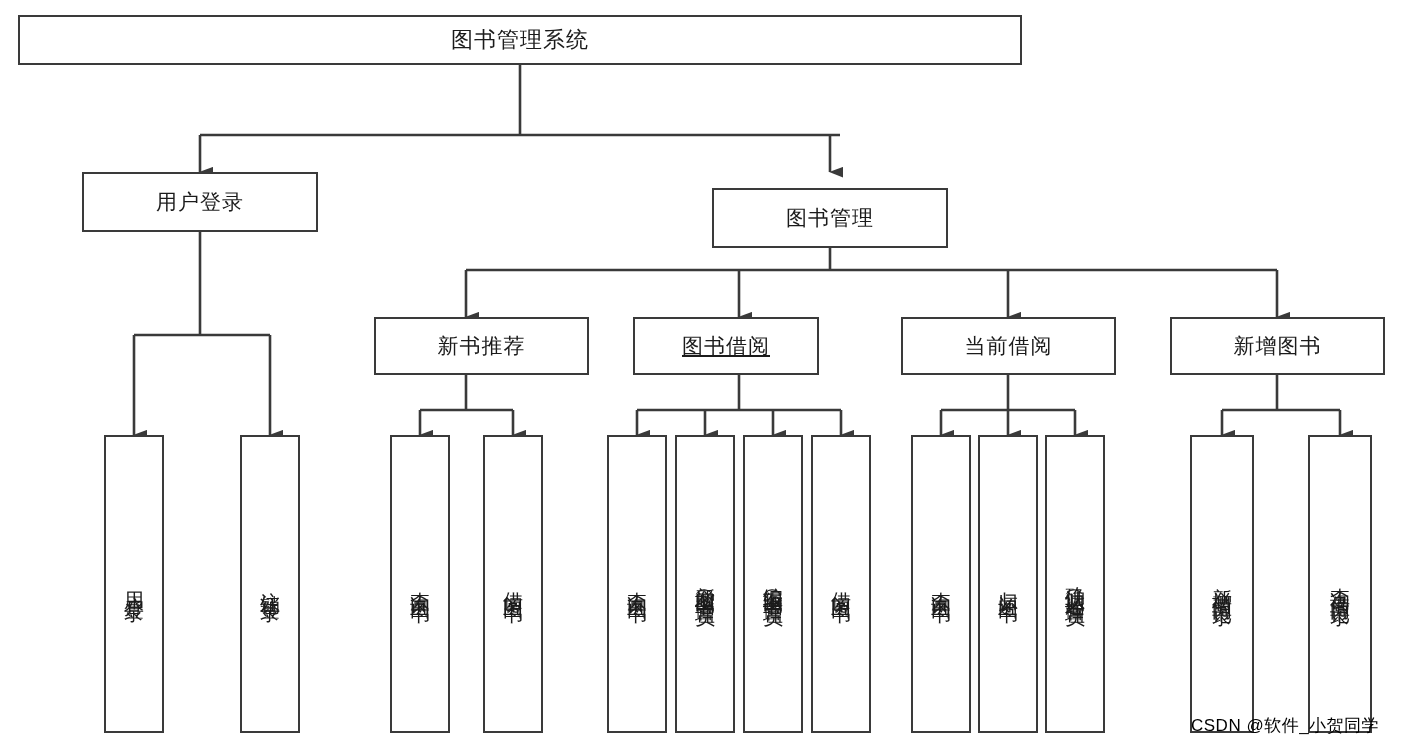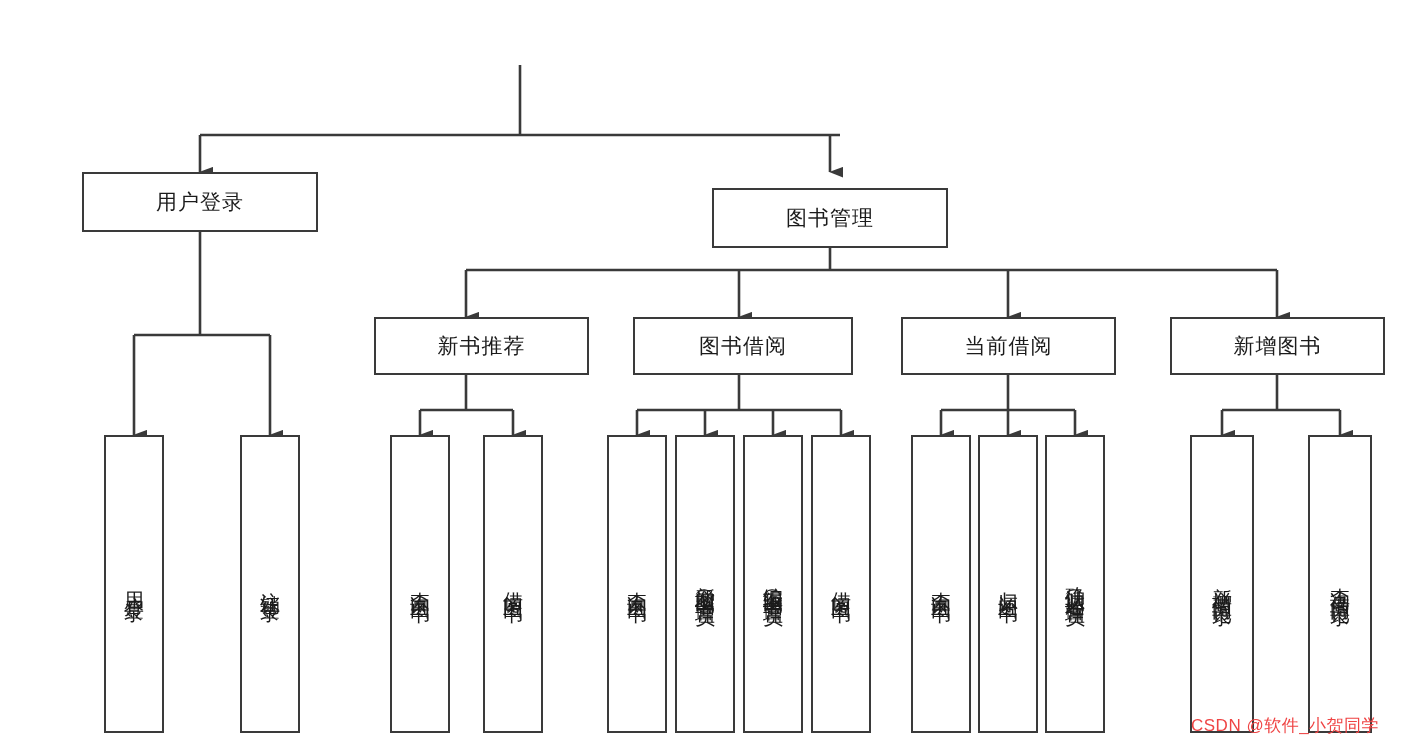--- a/index.html
+++ b/index.html
@@ -44,21 +44,21 @@
     writing-mode:vertical-rl;
     text-orientation:upright;
     letter-spacing:4px;
     line-height:1.15;
     padding:6px 0;
   }
   .node.v.tall{ letter-spacing:3px; }
   .watermark{
     position:absolute;
     font-size:17px;
-    color:#ef4444;
+    color:#000000;
     white-space:nowrap;
     letter-spacing:0.5px;
     user-select:none;
   }
 </style>
 </head>
 <body>
 
 <div id="canvas">
 
@@ -105,26 +105,27 @@
       <path d="M1008 410 L1008 435" marker-end="url(#arrow)"></path>
       <path d="M1075 410 L1075 435" marker-end="url(#arrow)"></path>
 
       <path d="M1277 375 L1277 410"></path>
       <path d="M1222 410 L1340 410"></path>
       <path d="M1222 410 L1222 435" marker-end="url(#arrow)"></path>
       <path d="M1340 410 L1340 435" marker-end="url(#arrow)"></path>
     </g>
   </svg>
 
+  <div class="node h root" style="left:18px;top:15px;width:1004px;height:50px;">图书管理系统</div>
 
   <div class="node h" style="left:82px;top:172px;width:236px;height:60px;">用户登录</div>
   <div class="node h" style="left:712px;top:172px;width:236px;height:60px;margin-top:16px;">图书管理</div>
 
   <div class="node h" style="left:374px;top:317px;width:215px;height:58px;">新书推荐</div>
-  <div class="node h" style="left:633px;top:317px;width:220px;height:58px;">图书借阅</div>
+  <div class="node h" style="left:633px;top:317px;width:186px;height:58px;text-decoration:underline;">图书借阅</div>
   <div class="node h" style="left:901px;top:317px;width:215px;height:58px;">当前借阅</div>
   <div class="node h" style="left:1170px;top:317px;width:215px;height:58px;">新增图书</div>
 
   <div class="node v" style="left:104px;top:435px;width:60px;height:298px;">用户登录</div>
   <div class="node v" style="left:240px;top:435px;width:60px;height:298px;">注销登录</div>
 
   <div class="node v" style="left:390px;top:435px;width:60px;height:298px;">查询图书</div>
   <div class="node v" style="left:483px;top:435px;width:60px;height:298px;">借阅图书</div>
 
   <div class="node v" style="left:607px;top:435px;width:60px;height:298px;">查询图书</div>

